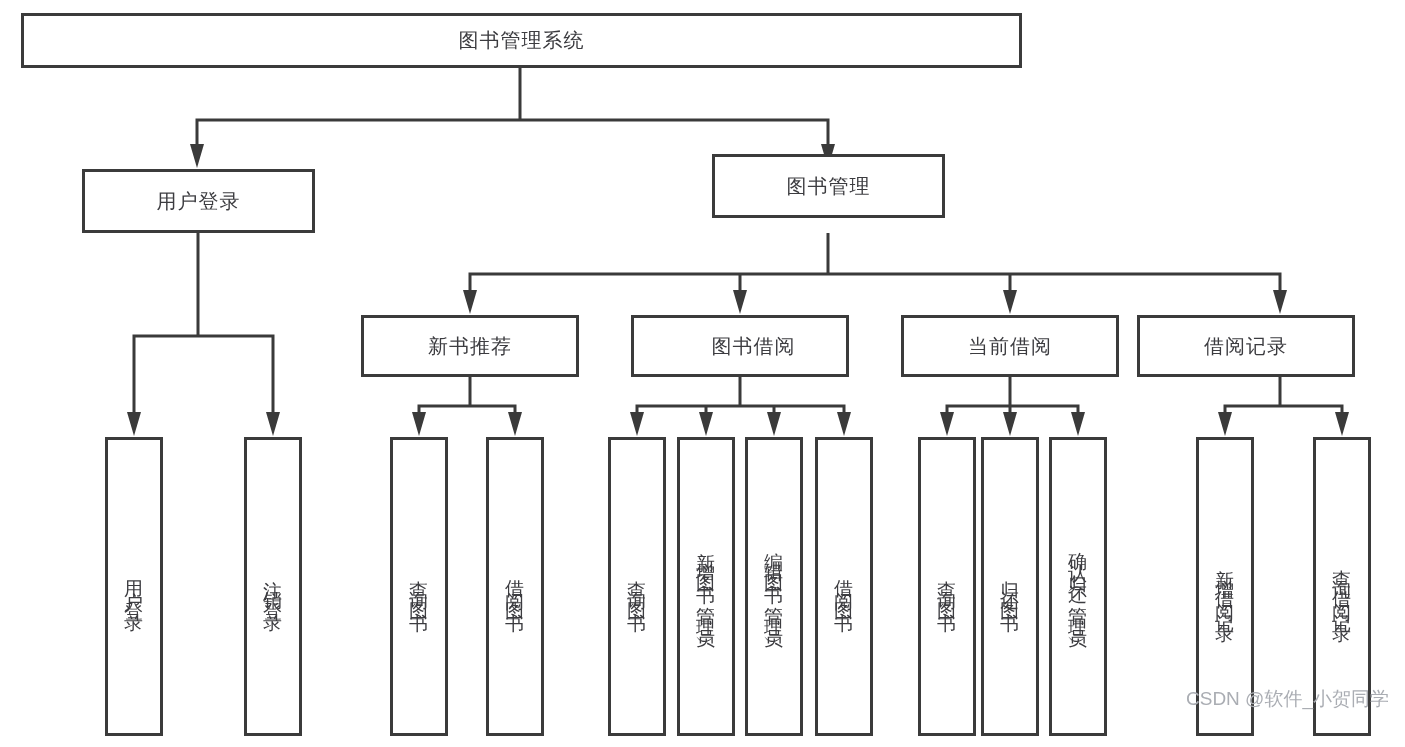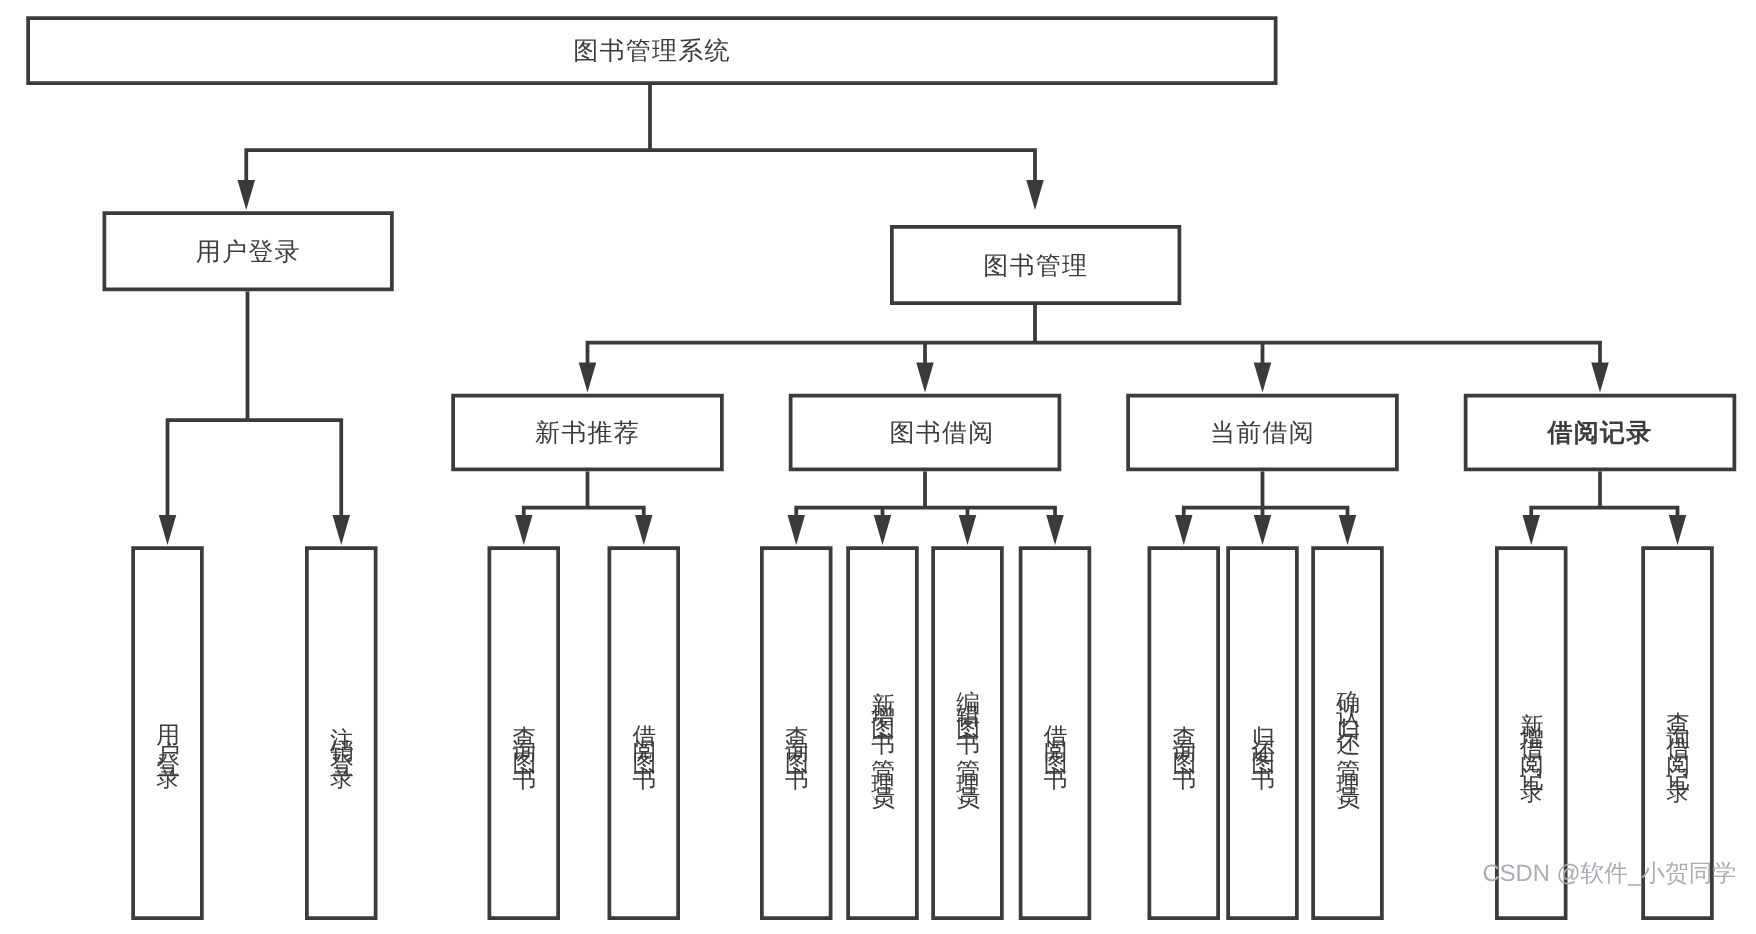--- a/index.html
+++ b/index.html
@@ -21,23 +21,23 @@
     writing-mode:vertical-rl; text-orientation:mixed;
     font-size:19px; letter-spacing:11px; line-height:1; color:var(--text);
   }
   .watermark {
     position:absolute; left:1186px; top:686px; font-size:19px;
     color:var(--watermark); white-space:nowrap; z-index:5;
   }
   
   .root   { left:21px;  top:13px;  width:1001px; height:55px; }
   .l2a    { left:82px;  top:169px; width:233px;  height:64px; }
-  .l2b    { left:712px; top:180px; width:233px;  height:64px;text-align:center; }
+  .l2b    { left:712px; top:154px; width:233px;  height:64px;text-align:center; }
   .l3     { top:315px; width:218px; height:62px; }
-  .l3a { left:361px; } .l3b { left:631px;padding-left:27px; } .l3c { left:901px; } .l3d { left:1171px;font-weight:bold; }
+  .l3a { left:361px; } .l3b { left:631px;padding-left:27px; } .l3c { left:901px; } .l3d { left:1137px; }
   .leaf   { top:437px; width:58px; height:299px; }
   .lf1 { left:105px; } .lf2 { left:244px; } .lf3 { left:390px; } .lf4 { left:486px; }
   .lf5 { left:608px; } .lf6 { left:677px; } .lf7 { left:745px; } .lf8 { left:815px; }
   .lf9 { left:918px; } .lf10 { left:981px; } .lf11 { left:1049px; }
   .lf12 { left:1196px; } .lf13 { left:1313px; }
 </style>
 </head>
 <body>
 
 <div id="canvas">

